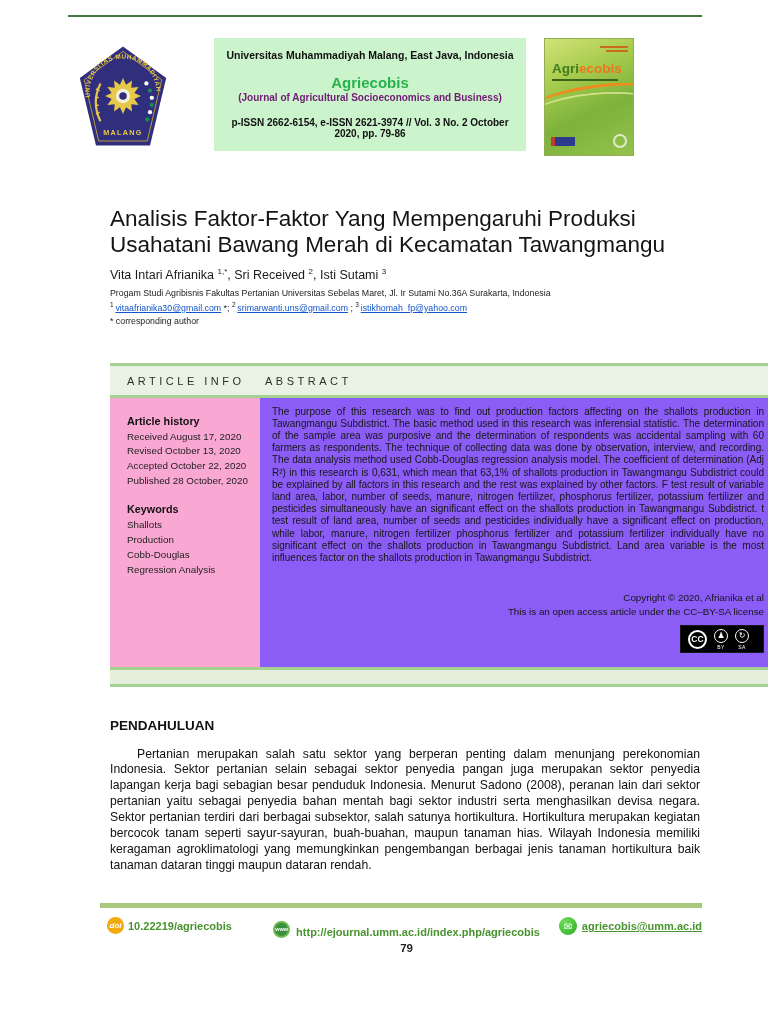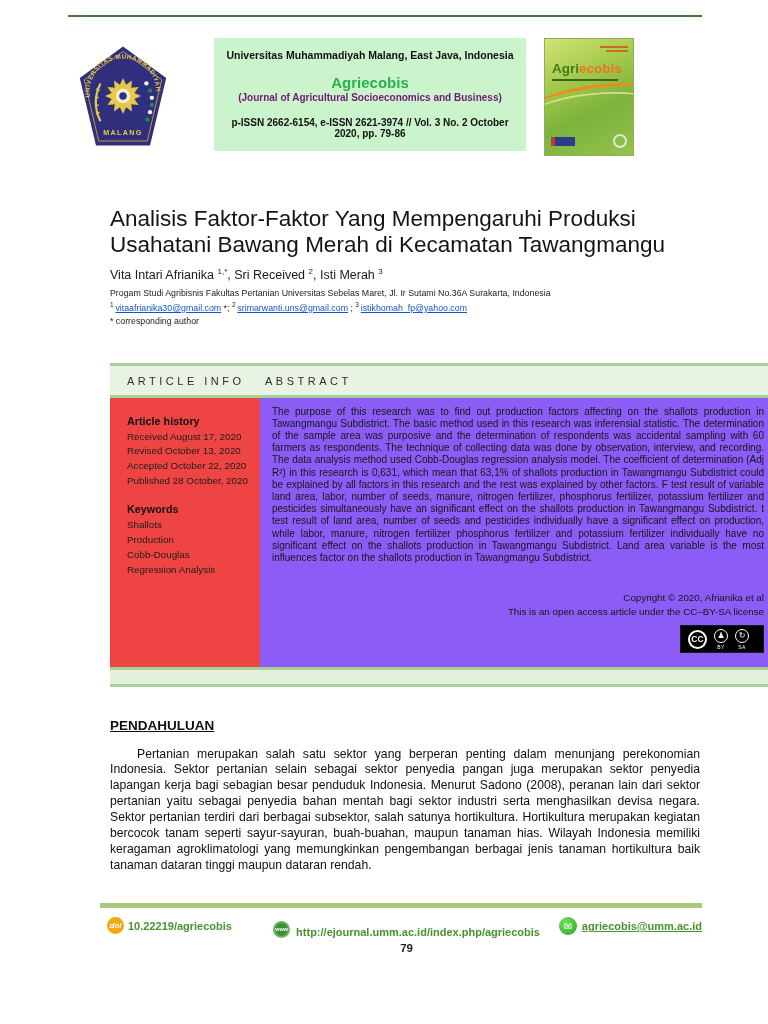--- a/index.html
+++ b/index.html
@@ -56,39 +56,39 @@
   .corresponding { margin-top:3px; font-size:8.8px; color:#222; }
 
   
   .info-box { margin-top:37px; width:667px; }
   .hline { height:3px; background:#a5d293; }
   .info-head { display:flex; background:#e9f3e3; padding:9px 0 8px; }
   .info-head .h1c { width:155px; padding-left:17px; }
   .info-head .h2c { flex:1; }
   .head-label { font-size:11px; letter-spacing:3.5px; color:#2e2e2e; }
   .info-body { display:flex; align-items:stretch; }
-  .left-col { width:150px; flex:none; background:#ef4444; padding:17px 6px 12px 17px; }
+  .left-col { width:150px; flex:none; background:#f9a8d4; padding:17px 6px 12px 17px; }
   .left-col .group-title { font-size:10.8px; font-weight:bold; color:#111; margin-bottom:3px; }
   .left-col .item { font-size:9.8px; color:#1c1c1c; line-height:1.5; }
   .left-col .kw-group { margin-top:15px; }
   .right-col { flex:1; background:#8b5cf6; padding:8px 13px 12px 12px; }
   .abstract-text { font-size:10px; line-height:1.22; text-align:justify; color:#161616; }
   .copyright { margin-top:27px; text-align:right; font-size:9.8px; line-height:1.45; color:#161616; }
   .cc-badge { margin:5px 0 2px auto; width:84px; background:#000; border:1px solid #1a1a1a;
     display:flex; align-items:center; gap:7px; padding:3px 7px 2px; cursor:pointer; }
   .cc-circle { width:19px; height:19px; border:2px solid #fff; border-radius:50%;
     color:#fff; font-weight:bold; font-size:8.5px; display:flex; align-items:center; justify-content:center; flex:none; }
   .cc-col { display:flex; flex-direction:column; align-items:center; }
   .cc-col .cc-mini { width:14px; height:14px; border:1.5px solid #fff; border-radius:50%;
     color:#fff; font-size:8px; display:flex; align-items:center; justify-content:center; }
   .cc-col .cc-tag { color:#fff; font-size:5px; margin-top:1px; letter-spacing:.5px; }
   .bottom-band { height:20px; background:#e4efdc; border-top:3px solid #a5d293; border-bottom:3px solid #a5d293; }
 
   
-  .intro-heading { margin-top:31px; font-size:13.5px; font-weight:bold; color:#111;text-decoration:underline; }
+  .intro-heading { margin-top:31px; font-size:13.5px; font-weight:bold; color:#111; }
   .intro-para { margin-top:14px; font-size:12.2px; line-height:1.3; text-align:justify;
     text-indent:27px; color:#101010; }
 
   
   .footer { position:absolute; left:100px; right:66px; top:903px; }
   .footer-bar { height:5px; background:#a8c87e; }
   .footer-row { display:flex; margin-top:9px; align-items:flex-start; }
   .doi-group { width:212px; display:flex; align-items:center; gap:4px; padding-left:7px; }
   .doi-badge { width:17px; height:17px; border-radius:50%; background:#f2a90d; color:#fff;
     font-size:8px; font-weight:bold; font-style:italic; display:flex; align-items:center; justify-content:center; flex:none; }
@@ -158,21 +158,21 @@
       <div class="cover-emblem"></div>
     </div>
   </header>
 
   <main class="main">
 
 
     <h1 class="title"><span>Analisis Faktor-Faktor Yang Mempengaruhi Produksi</span><br>
       <span>Usahatani Bawang Merah di Kecamatan Tawangmangu</span></h1>
 
-    <p class="authors"><span>Vita Intari Afrianika </span><sup>1,*</sup><span>, Sri Received </span><sup>2</sup><span>, Isti Merah </span><sup>3</sup></p>
+    <p class="authors"><span>Vita Intari Afrianika </span><sup>1,*</sup><span>, Sri Received </span><sup>2</sup><span>, Isti Sutami </span><sup>3</sup></p>
 
     <p class="affiliation">Progam Studi Agribisnis Fakultas Pertanian Universitas Sebelas Maret, Jl. Ir Sutami No.36A Surakarta, Indonesia</p>
 
     <p class="emails"><sup>1 </sup><a href="#">vitaafrianika30@gmail.com</a><span> *; </span><sup>2 </sup><a href="#">srimarwanti.uns@gmail.com</a><span> ; </span><sup>3 </sup><a href="#">istikhomah_fp@yahoo.com</a></p>
 
     <p class="corresponding">* corresponding author</p>
 
     <section class="info-box">
       <div class="hline"></div>
       <div class="info-head">

